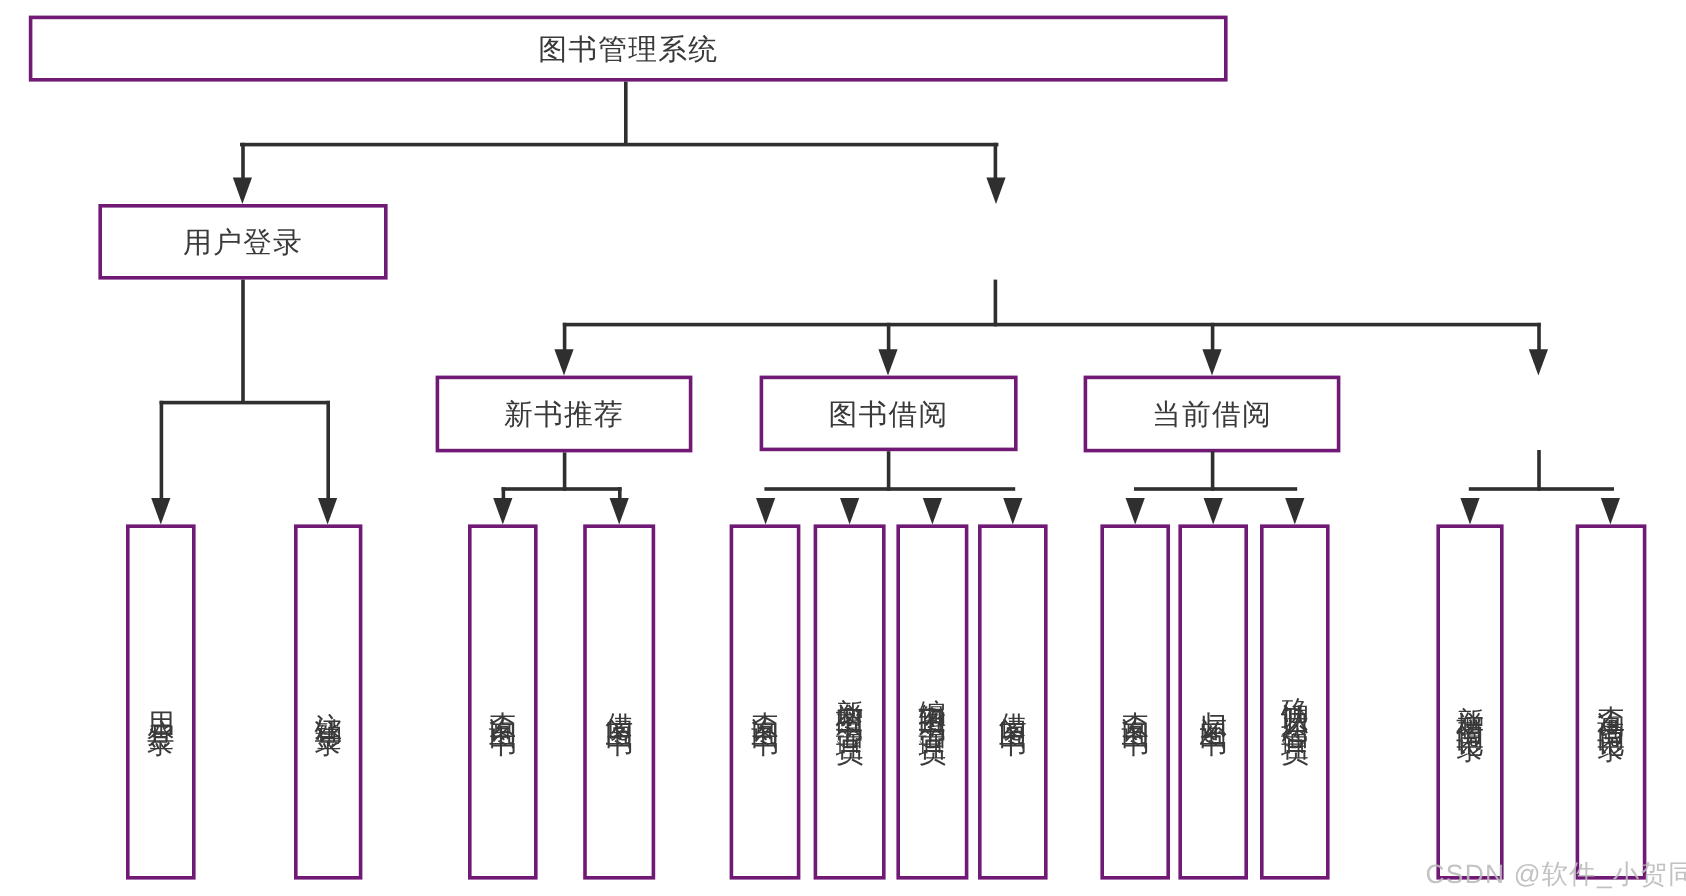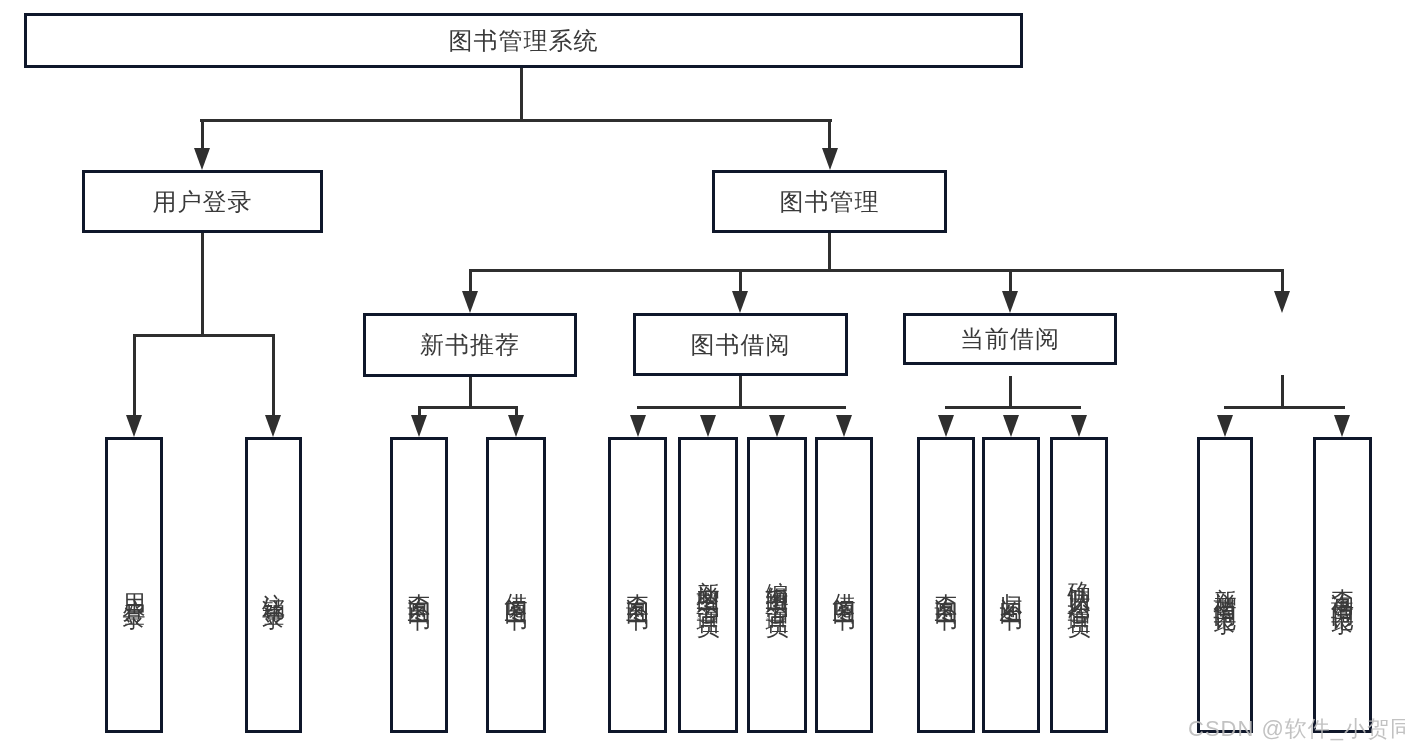--- a/index.html
+++ b/index.html
@@ -7,21 +7,21 @@
     position:relative;
     width:1405px;height:747px;
     background:#ffffff;
     font-family:"Liberation Sans","DejaVu Sans",sans-serif;
     overflow:hidden;
   }
   .box{
     position:absolute;
     box-sizing:border-box;
     background:#ffffff;
-    border:3px solid #0f172a;
+    border:3px solid #701a75;
     display:flex;align-items:center;justify-content:center;
     color:#3a3a3a;
   }
   .hlabel{font-size:24px;letter-spacing:1px;white-space:nowrap;}
   .leaf .vlabel{
     writing-mode:vertical-rl;
     text-orientation:mixed;
     font-size:23px;
     letter-spacing:5px;
     line-height:1;
@@ -59,23 +59,20 @@
   <div class="line vline" style="left:520px;top:68px;height:52px;"></div>
   <div class="line hline" style="left:200px;top:119px;width:632px;"></div>
   <div class="line vline" style="left:201px;top:119px;height:32px;"></div>
   <div class="arrow" style="left:194px;top:148px;"></div>
   <div class="line vline" style="left:828px;top:119px;height:32px;"></div>
   <div class="arrow" style="left:822px;top:148px;"></div>
 
   <div class="box" style="left:82px;top:170px;width:241px;height:63px;">
     <span class="hlabel">用户登录</span>
   </div>
-  <div class="box" style="left:712px;top:170px;width:235px;height:63px;">
-    <span class="hlabel">图书管理</span>
-  </div>
 
   <div class="line vline" style="left:201px;top:233px;height:103px;"></div>
   <div class="line hline" style="left:133px;top:334px;width:142px;"></div>
   <div class="line vline" style="left:133px;top:334px;height:84px;"></div>
   <div class="arrow" style="left:126px;top:415px;"></div>
   <div class="line vline" style="left:272px;top:334px;height:84px;"></div>
   <div class="arrow" style="left:265px;top:415px;"></div>
 
   <div class="line vline" style="left:828px;top:233px;height:39px;"></div>
   <div class="line hline" style="left:469px;top:269px;width:815px;"></div>
@@ -87,21 +84,21 @@
   <div class="arrow" style="left:1002px;top:291px;"></div>
   <div class="line vline" style="left:1281px;top:269px;height:26px;"></div>
   <div class="arrow" style="left:1274px;top:291px;"></div>
 
   <div class="box" style="left:633px;top:313px;width:215px;height:63px;">
     <span class="hlabel">图书借阅</span>
   </div>
   <div class="box" style="left:363px;top:313px;width:214px;height:64px;">
     <span class="hlabel">新书推荐</span>
   </div>
-  <div class="box" style="left:903px;top:313px;width:214px;height:52px;text-align:center;">
+  <div class="box" style="left:903px;top:313px;width:214px;height:64px;text-align:center;">
     <span class="hlabel">当前借阅</span>
   </div>
 
   <div class="line vline" style="left:469px;top:377px;height:32px;"></div>
   <div class="line hline" style="left:418px;top:406px;width:100px;"></div>
   <div class="line vline" style="left:418px;top:406px;height:14px;"></div>
   <div class="arrow" style="left:411px;top:415px;"></div>
   <div class="line vline" style="left:515px;top:406px;height:14px;"></div>
   <div class="arrow" style="left:508px;top:415px;"></div>
 

